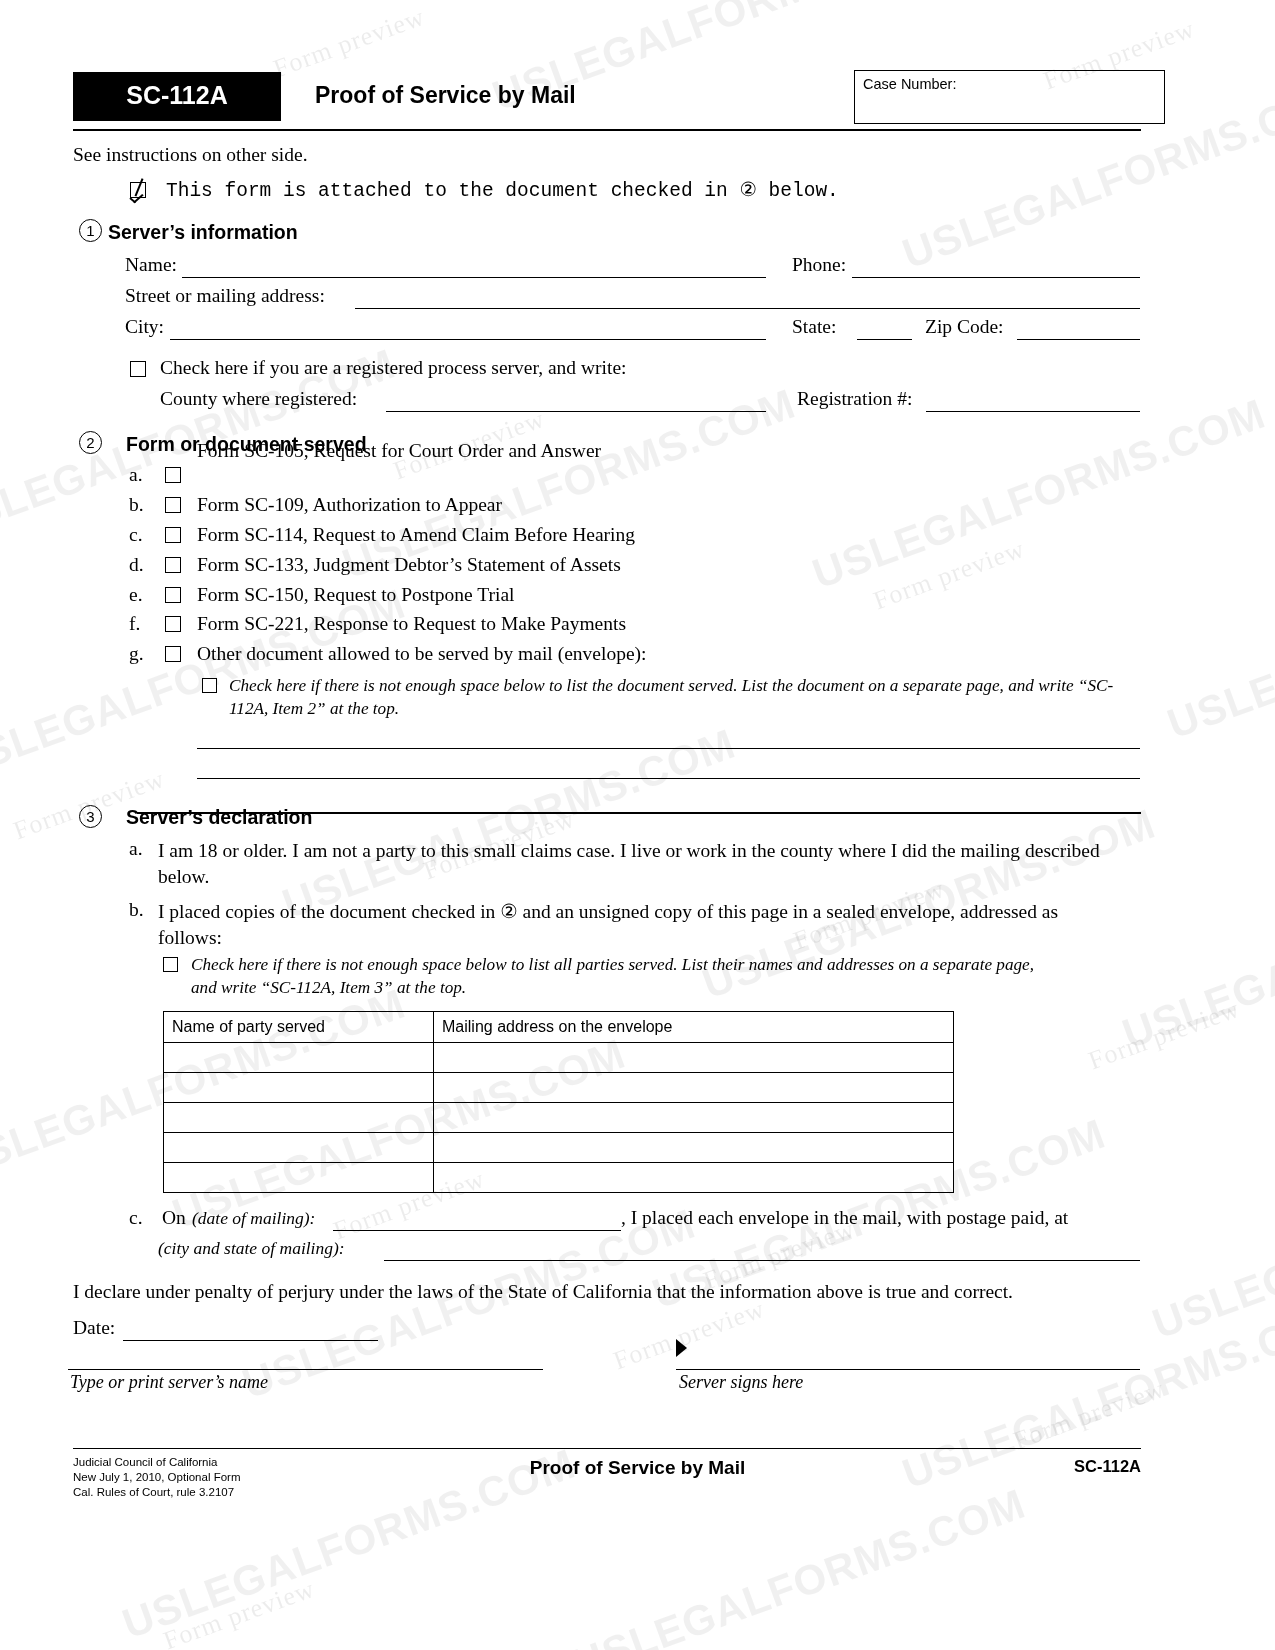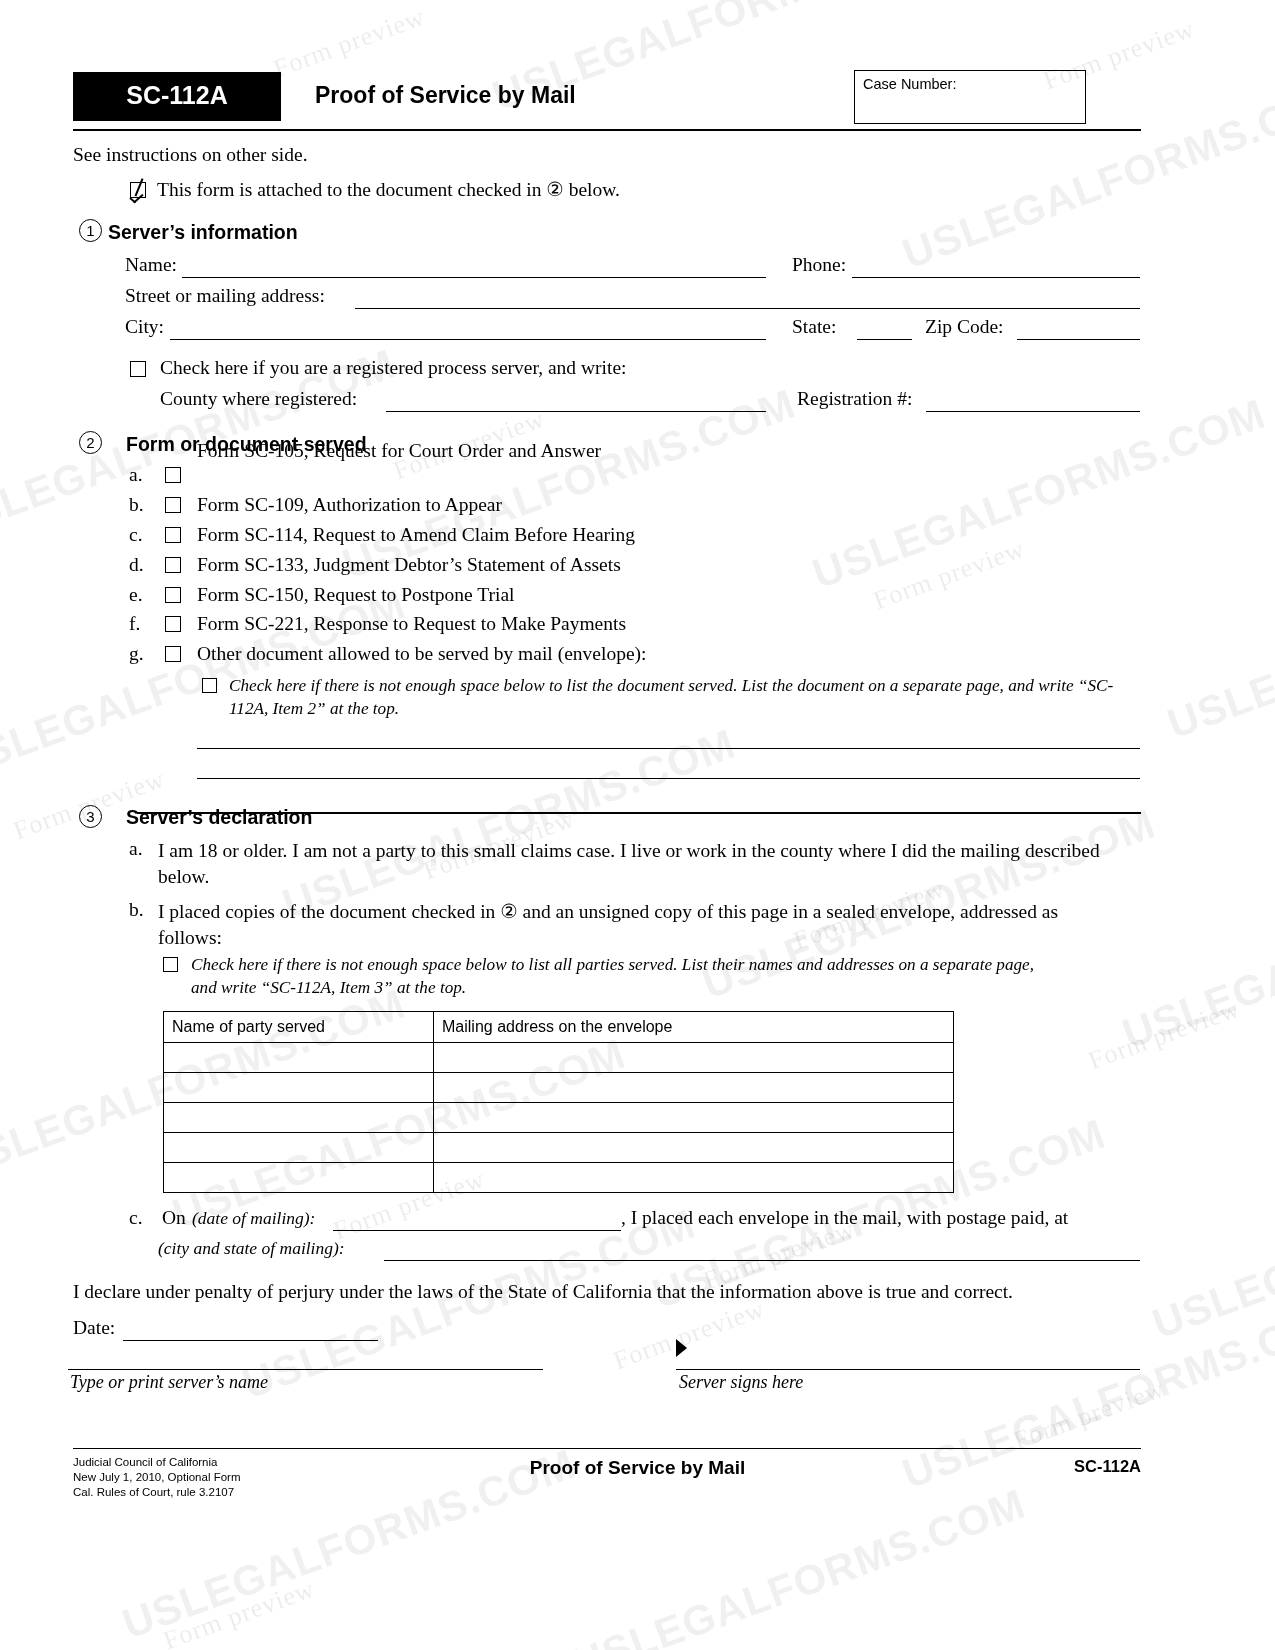--- a/index.html
+++ b/index.html
@@ -69,21 +69,21 @@
     font-family: "Liberation Sans", sans-serif;
     font-weight: bold;
     font-size: 23px;
     margin-left: 34px;
     margin-top: 10px;
   }
   .case-box {
     position: absolute;
     left: 781px;
     top: -2px;
-    width: 232px;
+    width: 311px;
     height: 54px;
     border: 1.6px solid #000;
     font-family: "Liberation Sans", sans-serif;
     font-size: 14.5px;
     padding: 5px 0 0 8px;
   }
   .hdr-rule {
     position: absolute;
     left: 0px;
     top: 57px;
@@ -131,21 +131,21 @@
   .cbox.checked::before {
     content: "";
     position: absolute;
     left: 7px;
     top: -5px;
     width: 2.4px;
     height: 19px;
     background: #000;
     transform: rotate(22deg);
   }
-  .attached-line .txt { margin-left: 11px; }
+  .attached-line .txt { margin-left: 20px; font-family: Liberation Mono, monospace; }
 
   
   .circ {
     position: absolute;
     width: 23px;
     height: 23px;
     border: 1.6px solid #000;
     border-radius: 50%;
     font-family: "Liberation Sans", sans-serif;
     font-size: 15px;

